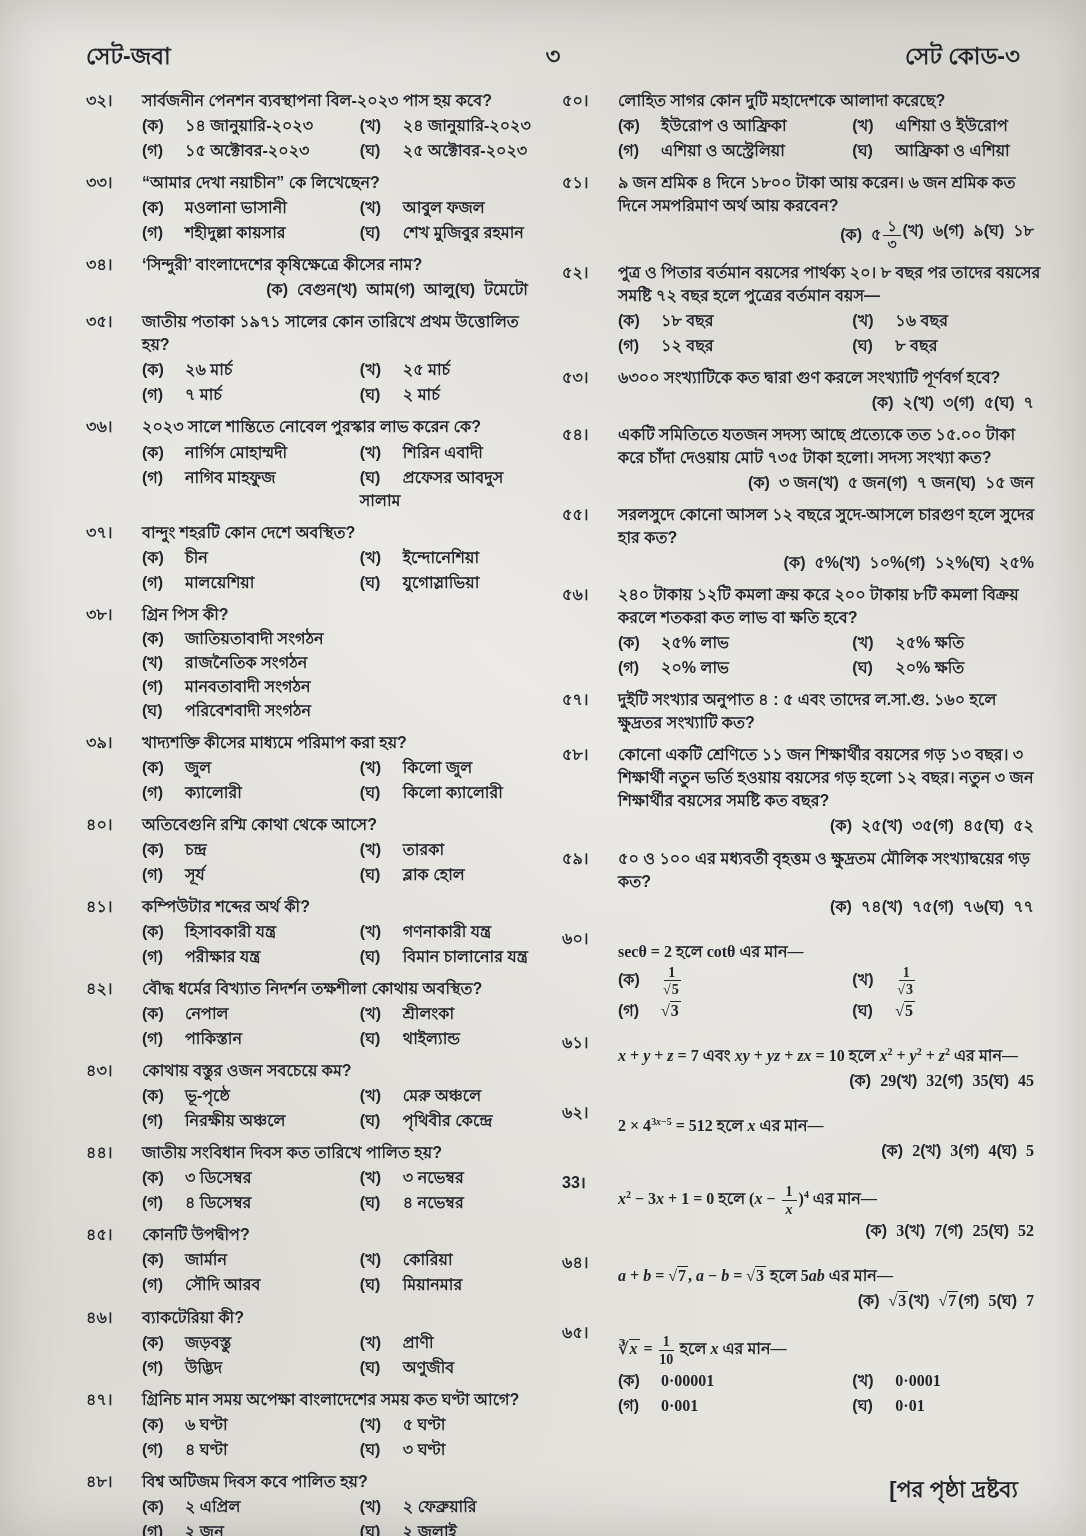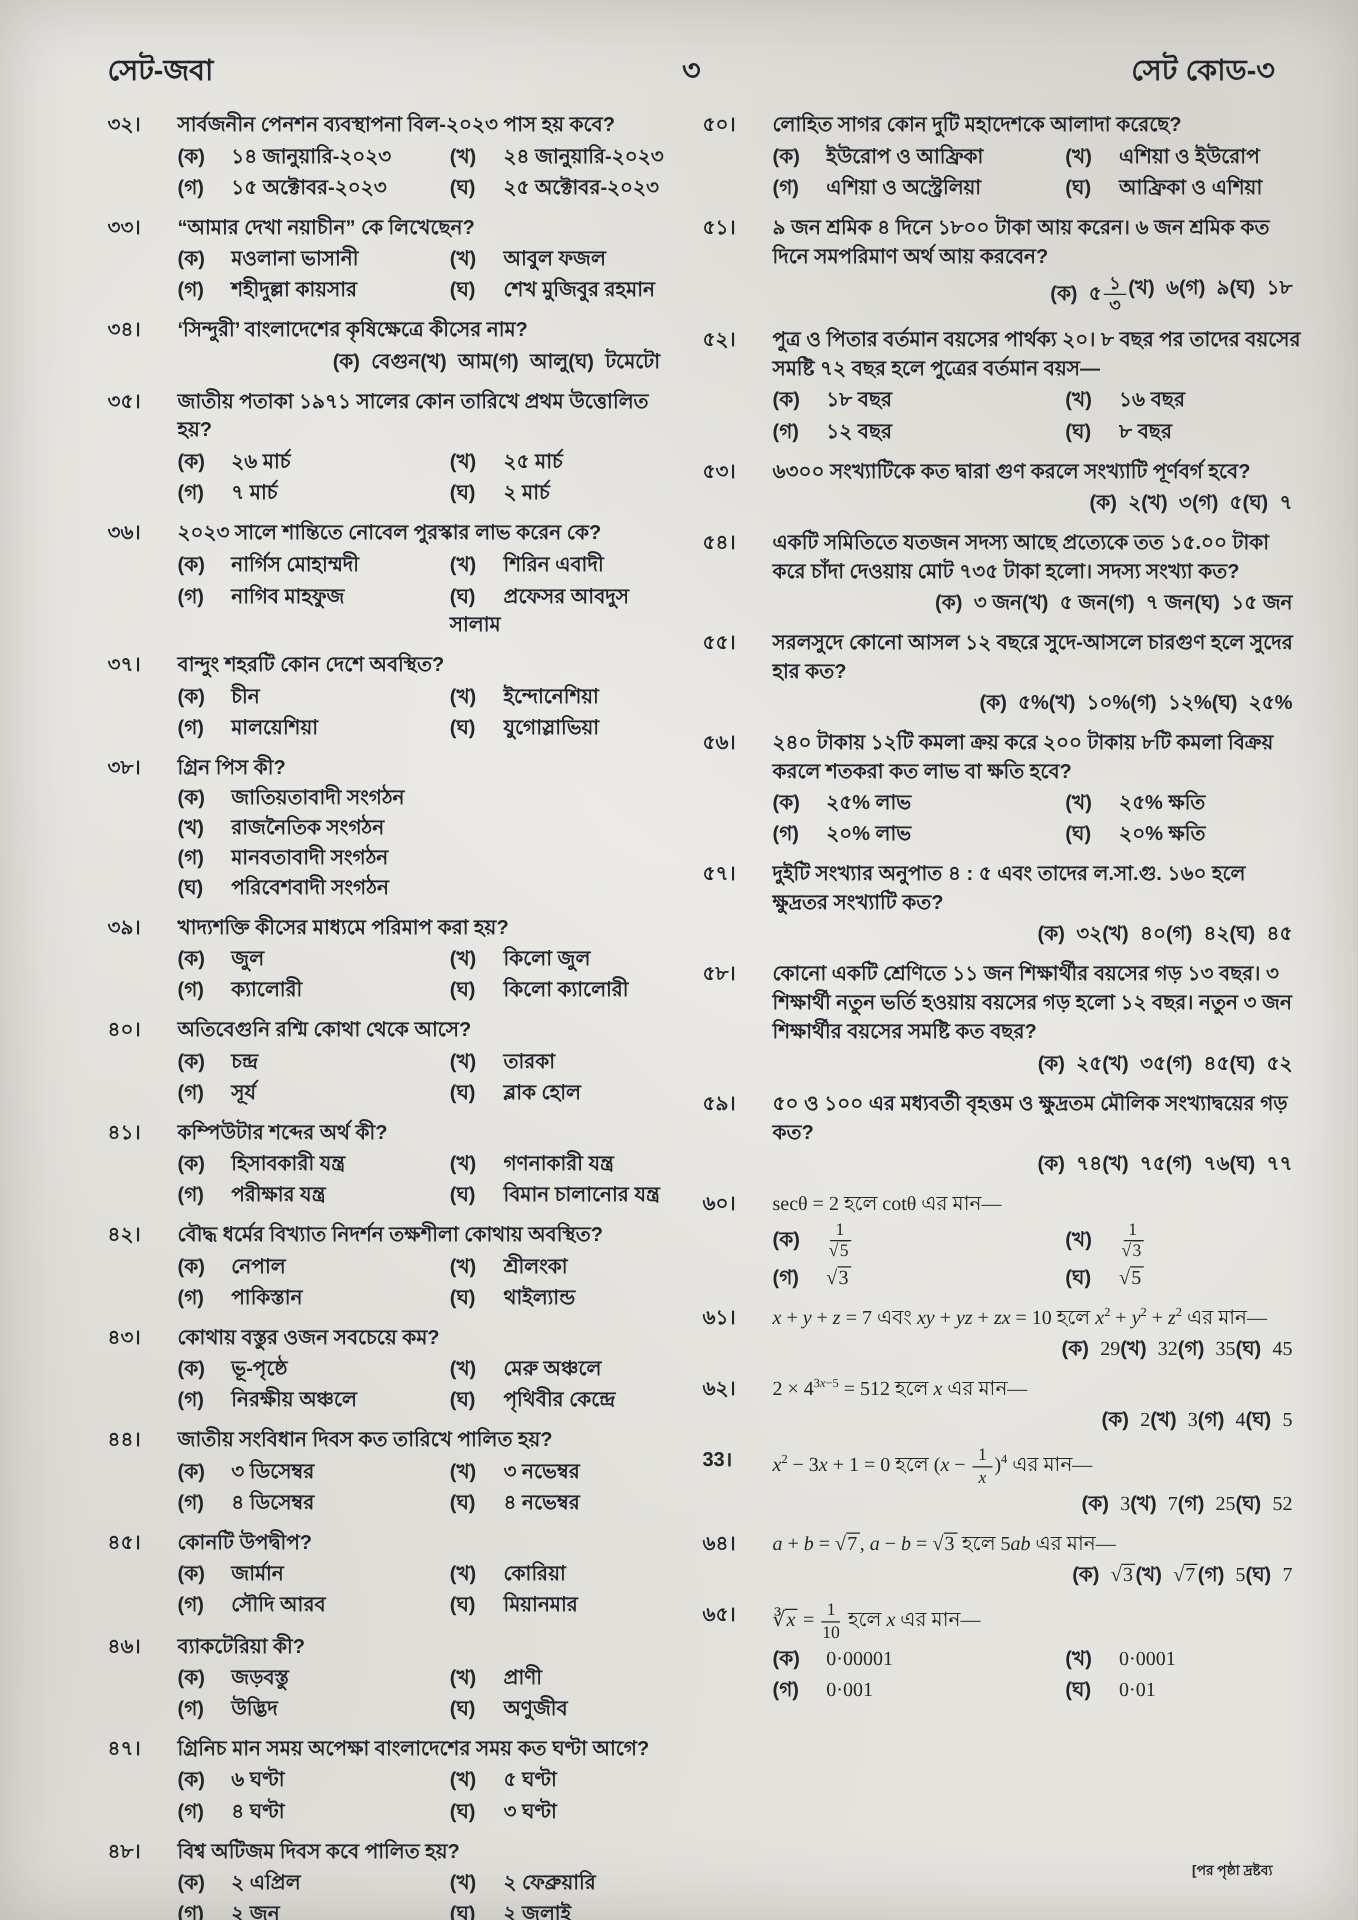--- a/index.html
+++ b/index.html
@@ -36,29 +36,29 @@
   .stem{font-weight:600;margin-bottom:1px;}
   .opts{font-weight:600;}
   .opts .opt{margin:1px 0;}
   .opts.c1 .opt{display:block;}
   .opts.c2{display:grid;grid-template-columns:55% 45%;}
   .opts.c4{display:flex;flex-wrap:wrap;justify-content:flex-end;padding-right:10px;}
   .olab{display:inline-block;min-width:34px;margin-right:9px;}
   .opts.c4 .olab{min-width:0;margin-right:9px;}
   .otext{display:inline;}
   
-  .mq .stem,.mq .otext{font-family:"Liberation Serif","DejaVu Serif",serif;font-weight:400;}
+  .mq .stem,.mq .otext{font-family:"Liberation Serif","DejaVu Serif",serif;font-weight:700;margin-top:13px;}
   .mv{font-family:"Liberation Serif","DejaVu Serif",serif;font-style:italic;}
   sup{font-size:.62em;font-family:"Liberation Serif","DejaVu Serif",serif;}
   .fr{display:inline-flex;flex-direction:column;align-items:center;vertical-align:middle;line-height:1.05;font-size:.88em;margin:0 2px;}
   .fr .fn{border-bottom:1.4px solid currentColor;padding:0 4px 1px;}
   .fr .fd{padding-top:1px;}
   .rt{white-space:nowrap;}
   .rt .rb{border-top:1.4px solid currentColor;padding:0 2px 0 1px;}
-  .footer{position:absolute;right:68px;bottom:30px;font-weight:600;font-size:11px;}
+  .footer{position:absolute;right:68px;bottom:30px;font-weight:600;font-size:22px;}
 </style>
 </head>
 <body>
 
 <div class="page">
   <div class="header">
     <span class="hl">সেট-জবা</span>
     <span class="hc">৩</span>
     <span class="hr">সেট কোড-৩</span>
   </div>
@@ -354,26 +354,20 @@
               <span class="opt"><span class="olab">(খ)</span><span class="otext">২৫% ক্ষতি</span></span>
               <span class="opt"><span class="olab">(গ)</span><span class="otext">২০% লাভ</span></span>
               <span class="opt"><span class="olab">(ঘ)</span><span class="otext">২০% ক্ষতি</span></span>
             </div>
           </div>
         </div>
         <div class="q">
           <div class="qno">৫৭।</div>
           <div class="qbody">
             <div class="stem">দুইটি সংখ্যার অনুপাত ৪ : ৫ এবং তাদের ল.সা.গু. ১৬০ হলে ক্ষুদ্রতর সংখ্যাটি কত?</div>
-            <div class="opts c4">
-              <span class="opt"><span class="olab">(ক)</span><span class="otext">৩২</span></span>
-              <span class="opt"><span class="olab">(খ)</span><span class="otext">৪০</span></span>
-              <span class="opt"><span class="olab">(গ)</span><span class="otext">৪২</span></span>
-              <span class="opt"><span class="olab">(ঘ)</span><span class="otext">৪৫</span></span>
-            </div>
           </div>
         </div>
         <div class="q">
           <div class="qno">৫৮।</div>
           <div class="qbody">
             <div class="stem">কোনো একটি শ্রেণিতে ১১ জন শিক্ষার্থীর বয়সের গড় ১৩ বছর। ৩ শিক্ষার্থী নতুন ভর্তি হওয়ায় বয়সের গড় হলো ১২ বছর। নতুন ৩ জন শিক্ষার্থীর বয়সের সমষ্টি কত বছর?</div>
             <div class="opts c4">
               <span class="opt"><span class="olab">(ক)</span><span class="otext">২৫</span></span>
               <span class="opt"><span class="olab">(খ)</span><span class="otext">৩৫</span></span>
               <span class="opt"><span class="olab">(গ)</span><span class="otext">৪৫</span></span>

